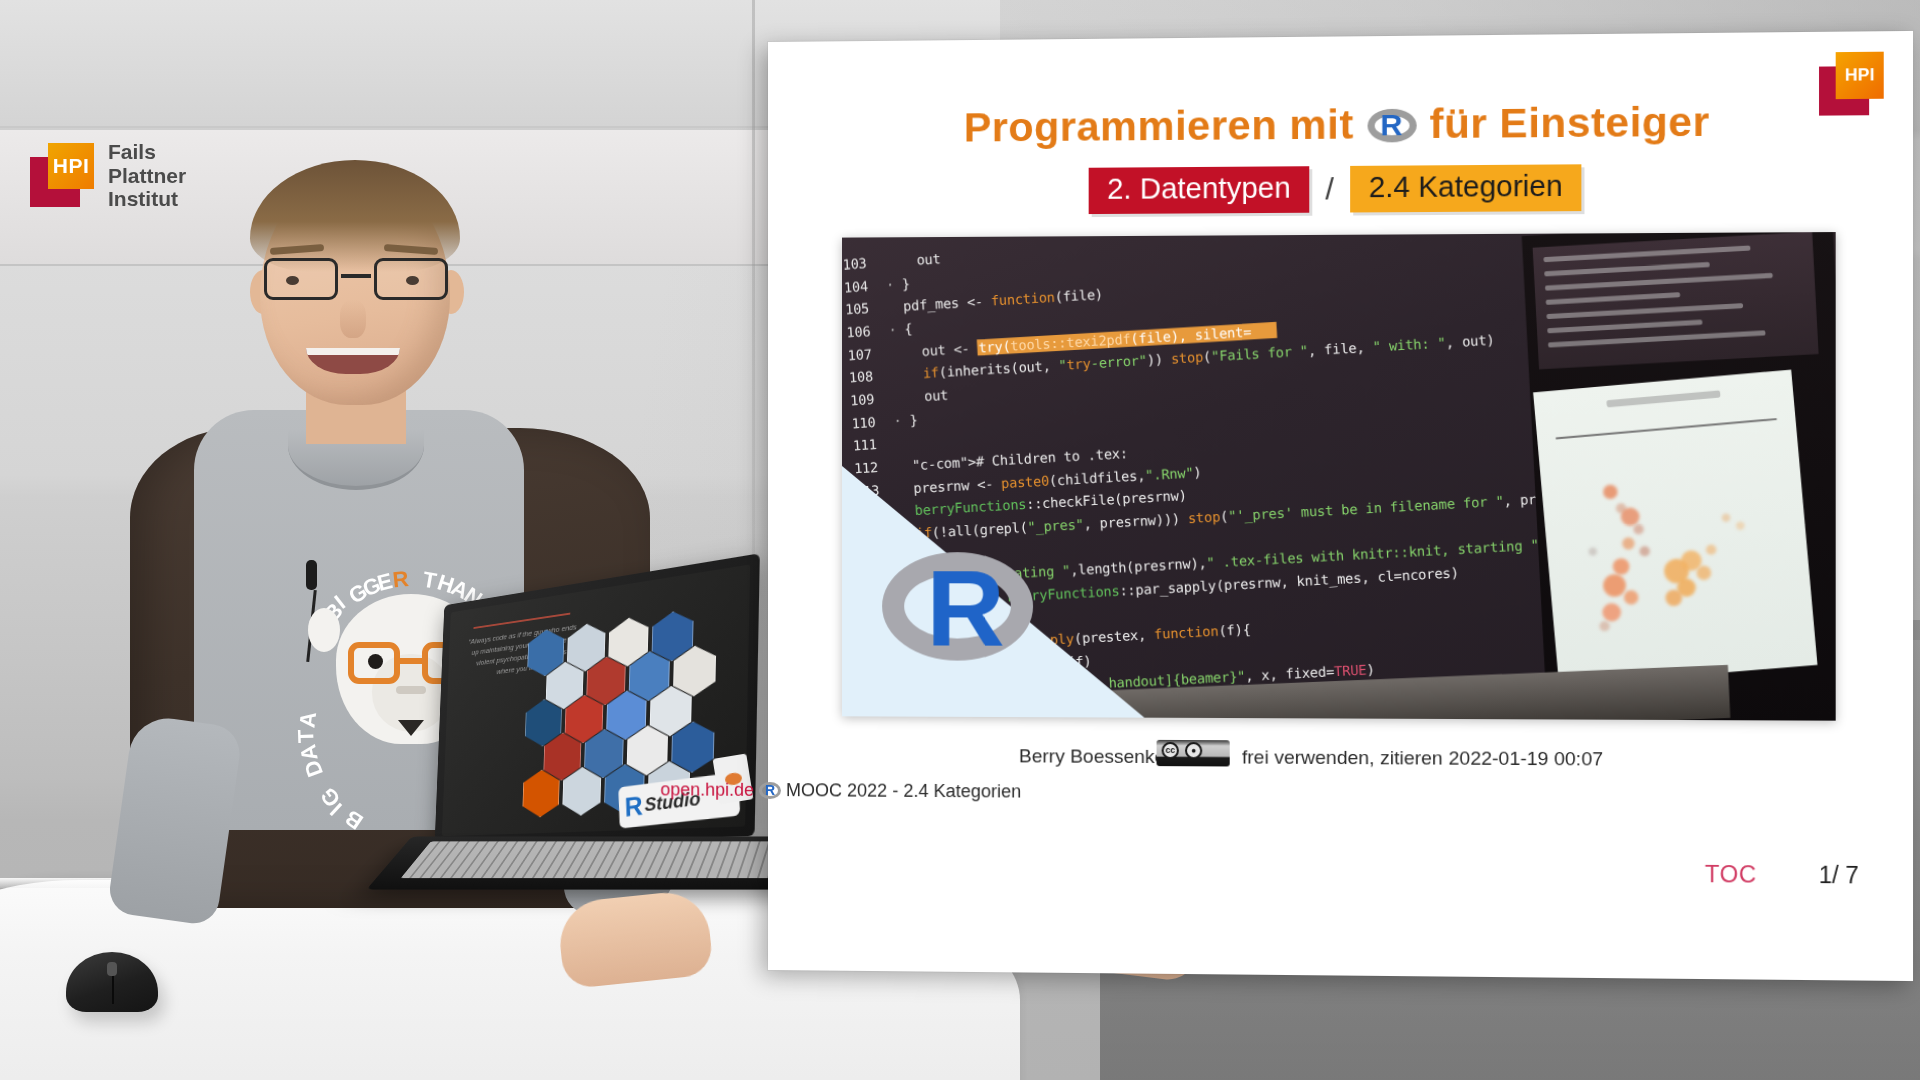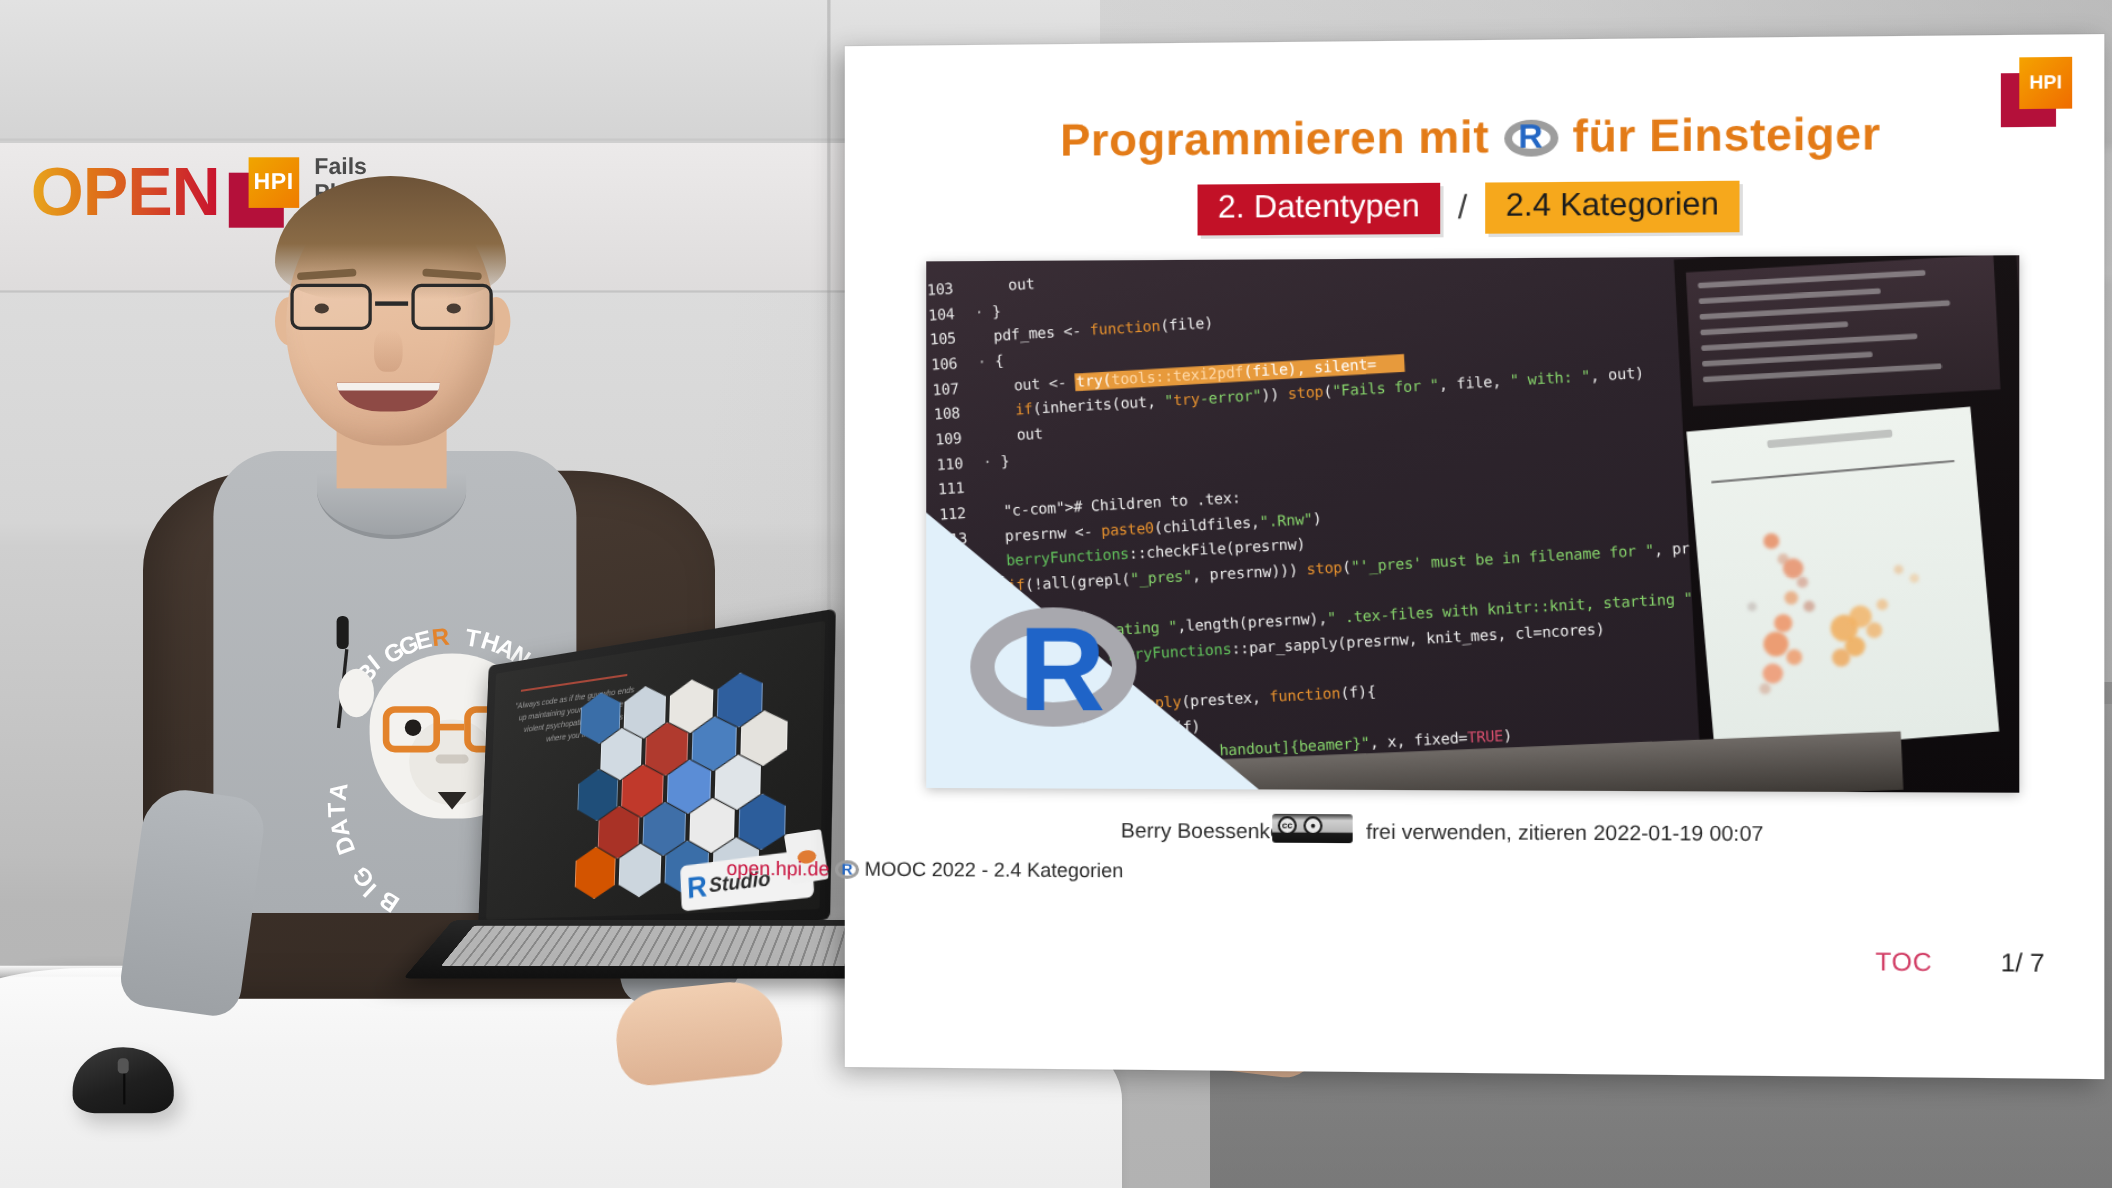--- a/index.html
+++ b/index.html
@@ -397,21 +397,20 @@
     <div class="wall-right"></div>
     <div class="wallpanel-top"></div>
     <div class="wallpanel-mid"></div>
     <div class="wall-vseam" style="left:752px"></div>
     <div class="floor-shadow"></div>
     <div class="desk"></div>
     <div class="desk-edge"></div>
   </div>
 
   <div class="openhpi">
-    <div class="word">OPEN</div>
     <div class="hpi-mark">
       <div class="sq-red"></div>
       <div class="sq-orange"></div>
       <div class="sq-label">HPI</div>
     </div>
     <div class="hpi-words">
       <div>Fails</div>
       <div>Plattner</div>
       <div>Institut</div>
     </div>

